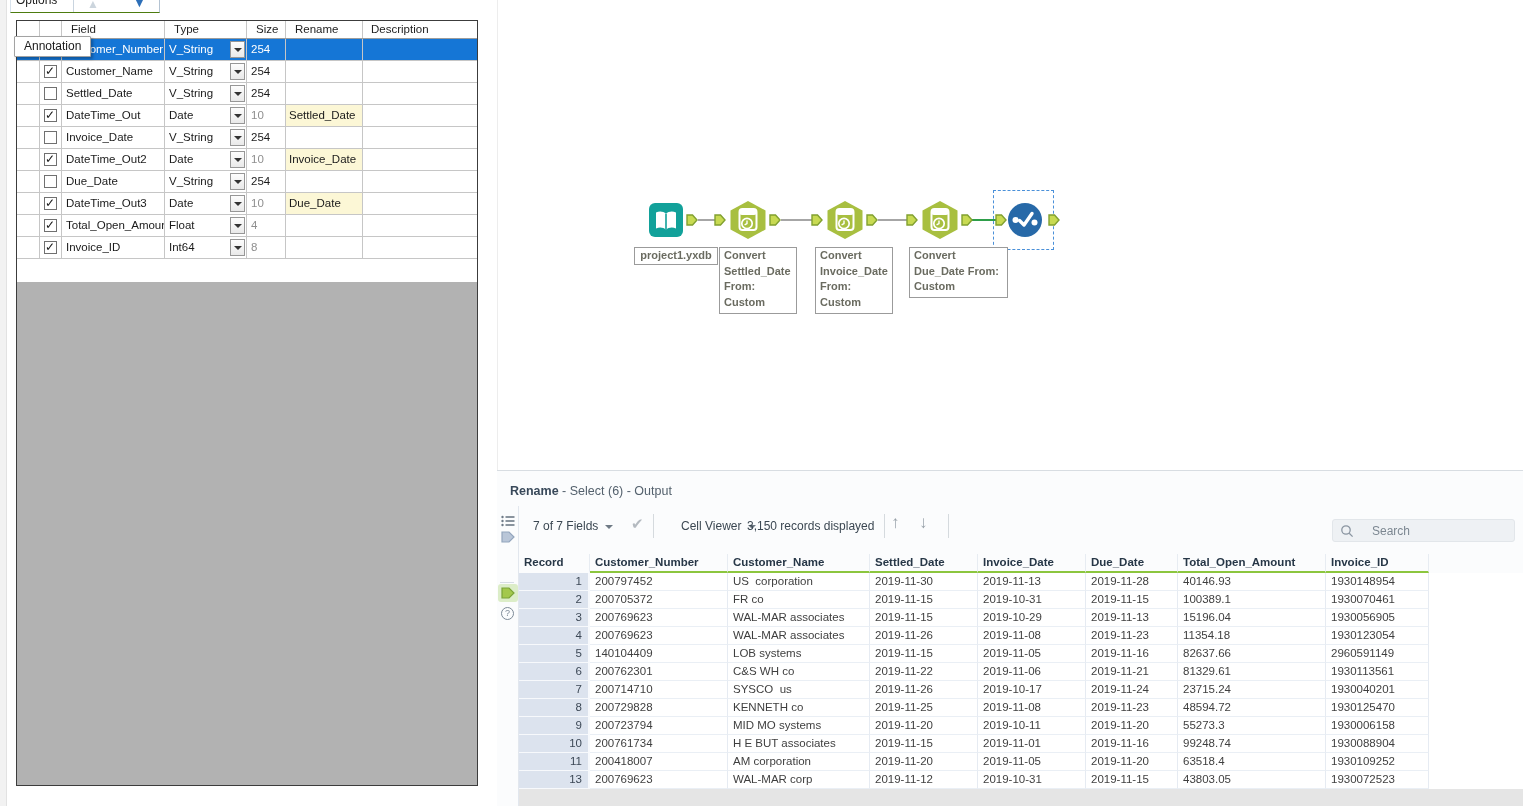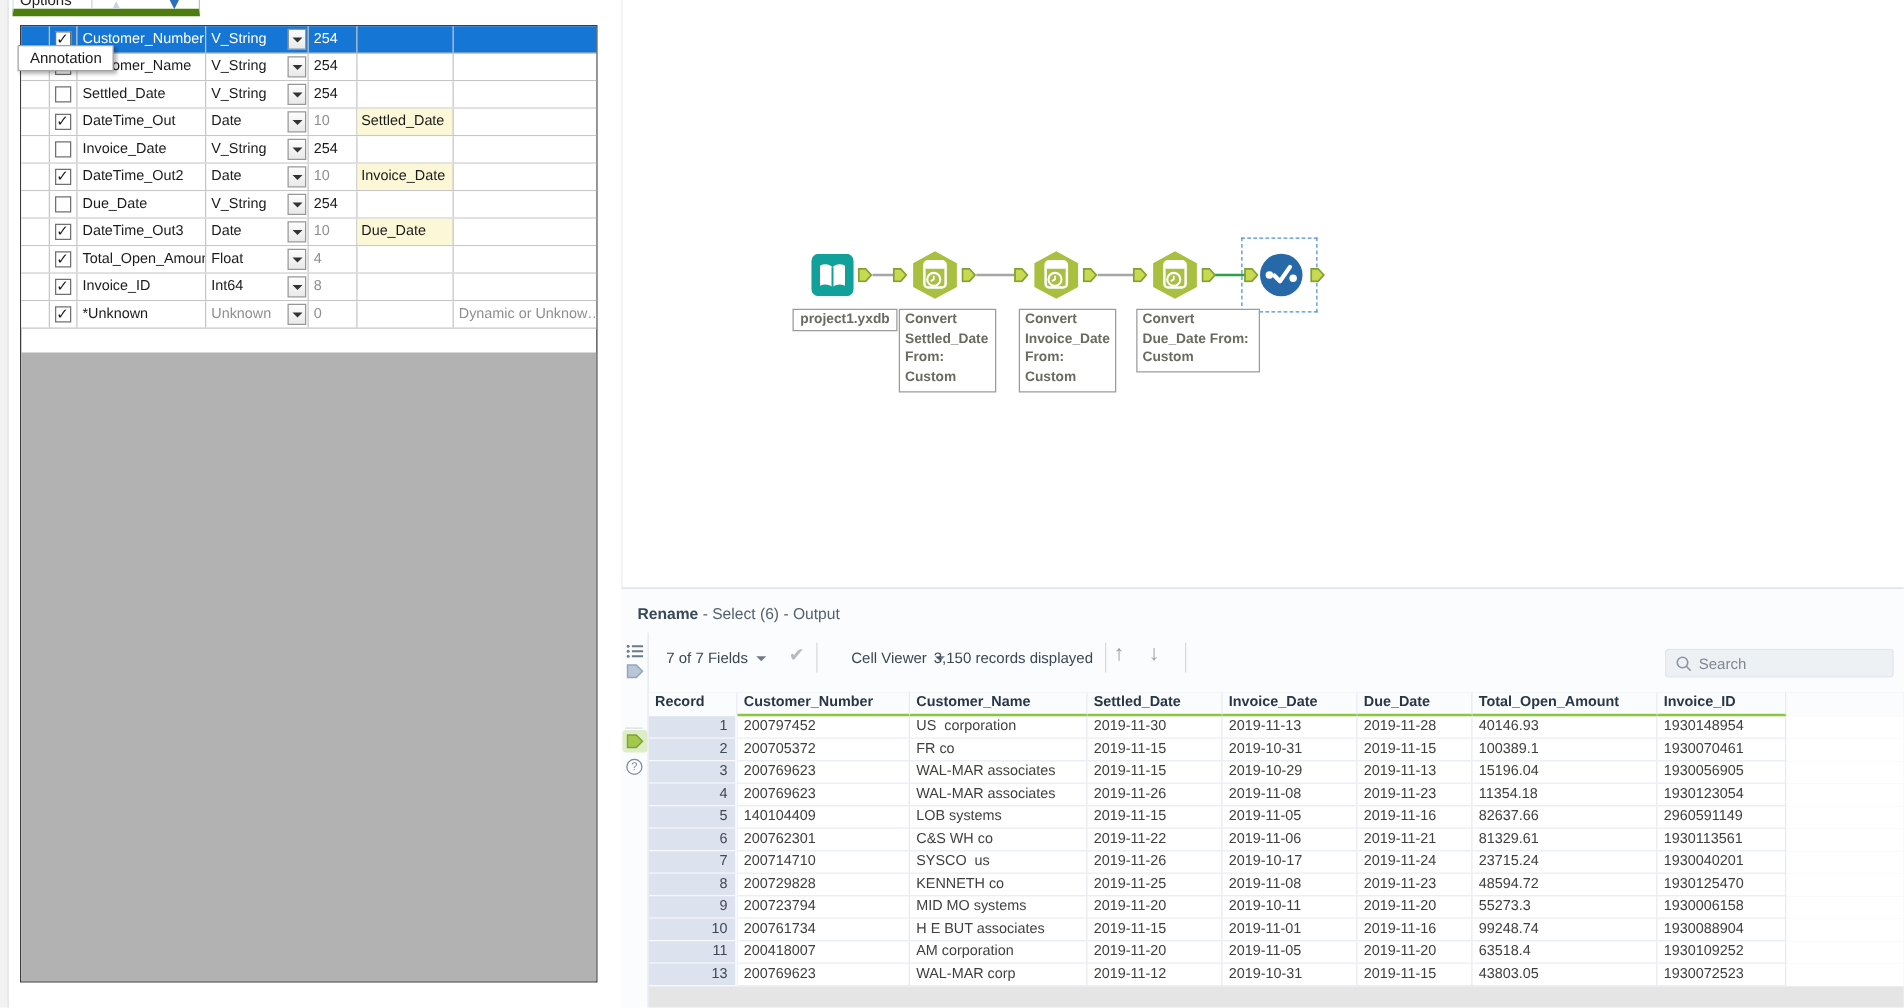--- a/index.html
+++ b/index.html
@@ -6,21 +6,21 @@
   html,body { width:1523px; height:806px; overflow:hidden; background:#fff;
     font-family:"Liberation Sans", sans-serif; }
   .abs { position:absolute; }
 
   
   .edge-strip { position:absolute; left:0; top:0; width:7px; height:806px;
     background:#f2f2f2; border-right:1px solid #e2e2e2; }
 
   
   .cfg-toolbar { position:absolute; left:10px; top:0; width:150px; height:13px;
-    border-bottom:6px solid #4d7c0f; border-left:1px solid #d8e2ec; border-right:1px solid #b4c3d2;
+    border-bottom:1px solid #4d7c0f; border-left:1px solid #d8e2ec; border-right:1px solid #b4c3d2;
     overflow:hidden; background:#fff; }
   .options-label { position:absolute; left:5px; top:-7px; font-size:12px; color:#222; }
   .tb-sep { position:absolute; left:62px; top:-4px; width:1px; height:17px; background:#c9d4df; }
   .tb-up-arrow { position:absolute; left:76px; top:-3px; font-size:12px; color:#ccd5dd; }
   .tb-down-arrow { position:absolute; left:122px; top:-5px; font-size:13px; color:#2d6fb8; font-weight:bold; }
 
   
   .field-grid { position:absolute; left:16px; top:20px; width:462px; height:766px;
     border:1px solid #3c3c3c; background:#fff; font-size:11.5px; color:#1a1a1a; }
   .fg-header { position:relative; height:18px; border-bottom:1px solid #9c9c9c; display:flex; }
@@ -79,21 +79,21 @@
   .res-toolbar { position:absolute; left:22px; top:35px; right:0; height:42px;text-decoration:underline; }
   .tbar-item { position:absolute; top:13px; font-size:12px; color:#3b4752; white-space:nowrap; }
   .caret { display:inline-block; width:0; height:0; border-left:4px solid transparent;
     border-right:4px solid transparent; border-top:4px solid #6f7a85; margin-left:7px; vertical-align:middle; }
   .check-glyph { position:absolute; left:112px; top:9px; font-size:15px; color:#b4bac0; }
   .vsep { position:absolute; top:8px; width:1px; height:24px; background:#d5dade; }
   .nav-arrow { position:absolute; top:7px; font-size:17px; color:#98a1a9; }
   .search-box { position:absolute; left:813px; top:13px; width:183px; height:23px; background:#eef1f4;
     border:1px solid #e2e6ea; border-radius:3px; }
   .search-box svg { position:absolute; left:7px; top:4px; }
-  .search-box input { position:absolute; left:26px; top:1px; width:150px; height:19px; border:none;
+  .search-box input { position:absolute; left:39px; top:1px; width:150px; height:19px; border:none;
     background:transparent; outline:none; font-size:12px; color:#14532d; font-family:"Liberation Sans",sans-serif; }
   .search-box input::placeholder { color:#7c8791; opacity:1; }
 
   
   .res-grid { position:absolute; left:22px; top:83px; right:0; bottom:0; background:#e5e5e5; }
   .rg-header { display:flex; height:19px; background:#fbfcfd; }
   .rg-header > div { font-size:11.5px; font-weight:bold; color:#273747; padding:2px 0 0 5px;
     border-right:1px solid #e7ecf2; border-bottom:2px solid #8cc63e; white-space:pre; overflow:hidden; }
   .rg-header > div.rec { border-bottom:2px solid #fbfcfd; }
   .rg-row { display:flex; height:18px; background:#fff; }
@@ -110,20 +110,29 @@
 <div class="edge-strip"></div>
 
 <div class="cfg-toolbar">
   <span class="options-label">Options</span>
   <span class="tb-sep"></span>
   <span class="tb-up-arrow">▲</span>
   <span class="tb-down-arrow">▼</span>
 </div>
 
 <div class="field-grid">
+  <div class="fg-header">
+    <div class="c0"></div>
+    <div class="c1"></div>
+    <div class="c2" style="padding-left:9px;">Field</div>
+    <div class="c3" style="padding-left:9px;">Type</div>
+    <div class="c4" style="padding-left:9px;">Size</div>
+    <div class="c5" style="padding-left:9px;">Rename</div>
+    <div class="c6" style="padding-left:8px;">Description</div>
+  </div>
   <div class="fg-rows">
       <div class="cfg-row selected">
         <div class="c0"></div>
         <div class="c1">
           <span class="cb checked"></span>
         </div>
         <div class="c2">Customer_Number</div>
         <div class="c3"><span>V_String</span><span class="dd-btn">
             <span class="dd-arrow"></span>
           </span></div>
@@ -240,33 +249,20 @@
         <div class="c1">
           <span class="cb checked"></span>
         </div>
         <div class="c2">Invoice_ID</div>
         <div class="c3"><span>Int64</span><span class="dd-btn">
             <span class="dd-arrow"></span>
           </span></div>
         <div class="c4 muted">8</div>
         <div class="c5"></div>
         <div class="c6"></div>
-      </div>
-      <div class="cfg-row">
-        <div class="c0"></div>
-        <div class="c1">
-          <span class="cb checked"></span>
-        </div>
-        <div class="c2">*Unknown</div>
-        <div class="c3"><span class="muted">Unknown</span><span class="dd-btn">
-            <span class="dd-arrow"></span>
-          </span></div>
-        <div class="c4 muted">0</div>
-        <div class="c5"></div>
-        <div class="c6 muted">Dynamic or Unknow…</div>
       </div>
     </div>
   <div class="fg-filler"></div>
 </div>
 
 <div class="tooltip">Annotation</div>
 
 <div class="canvas">
 
   <div class="conn" style="left:200px; width:17px;"></div>

